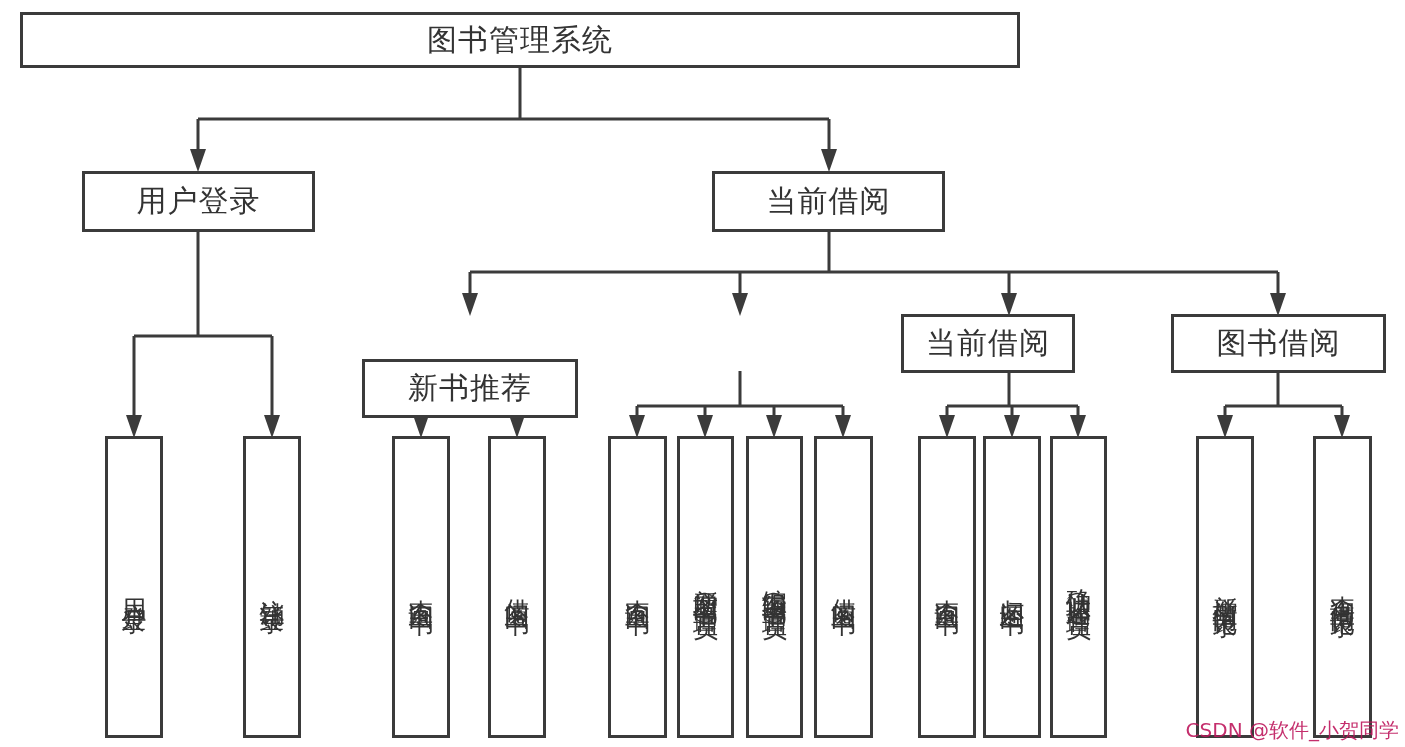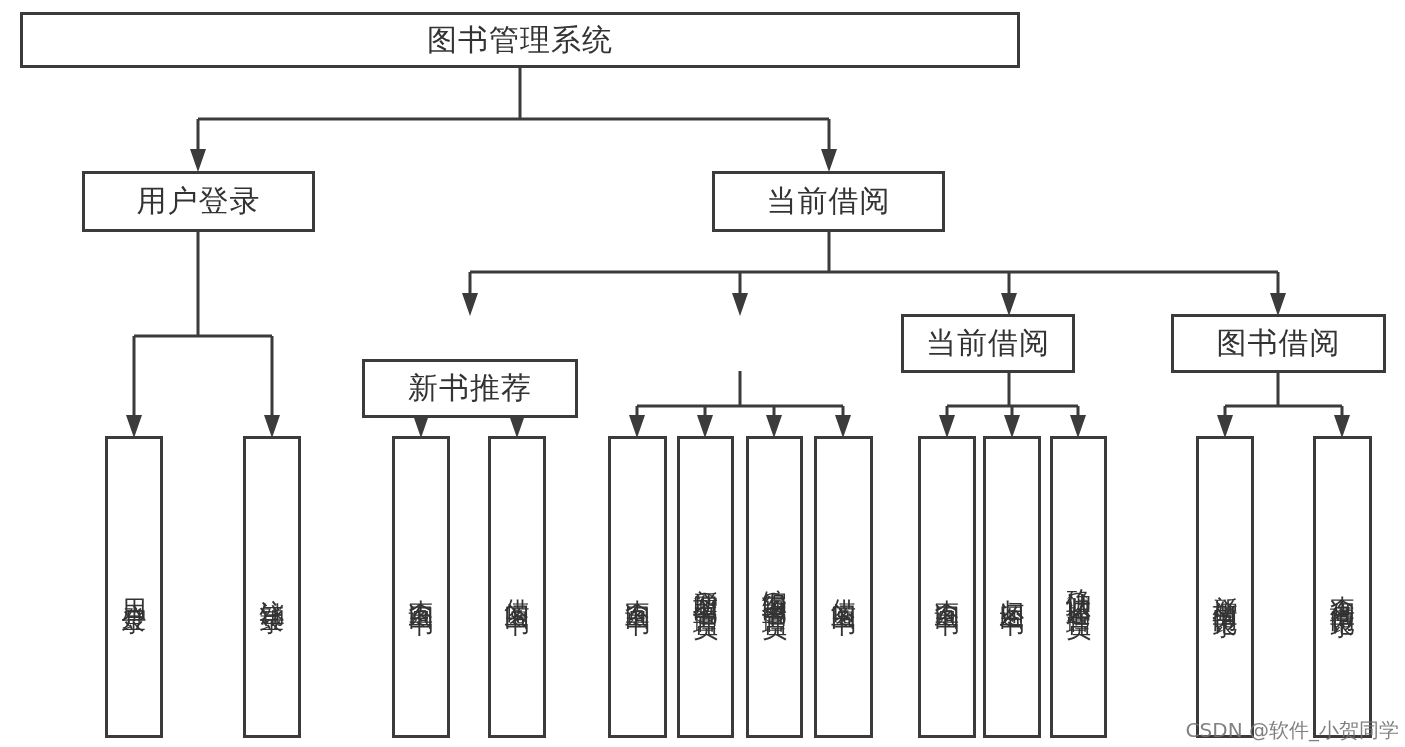--- a/index.html
+++ b/index.html
@@ -34,21 +34,21 @@
     font-size: 25px;
     letter-spacing: 4px;
     line-height: 1;
     color: #333333;
   }
   .watermark {
     position: absolute;
     right: 6px;
     bottom: 3px;
     font-size: 20px;
-    color: #737373;
+    color: #be185d;
     opacity: 0.9;
     z-index: 3;
     white-space: nowrap;
   }
 </style>
 </head>
 <body>
 
 <div class="stage">
 

